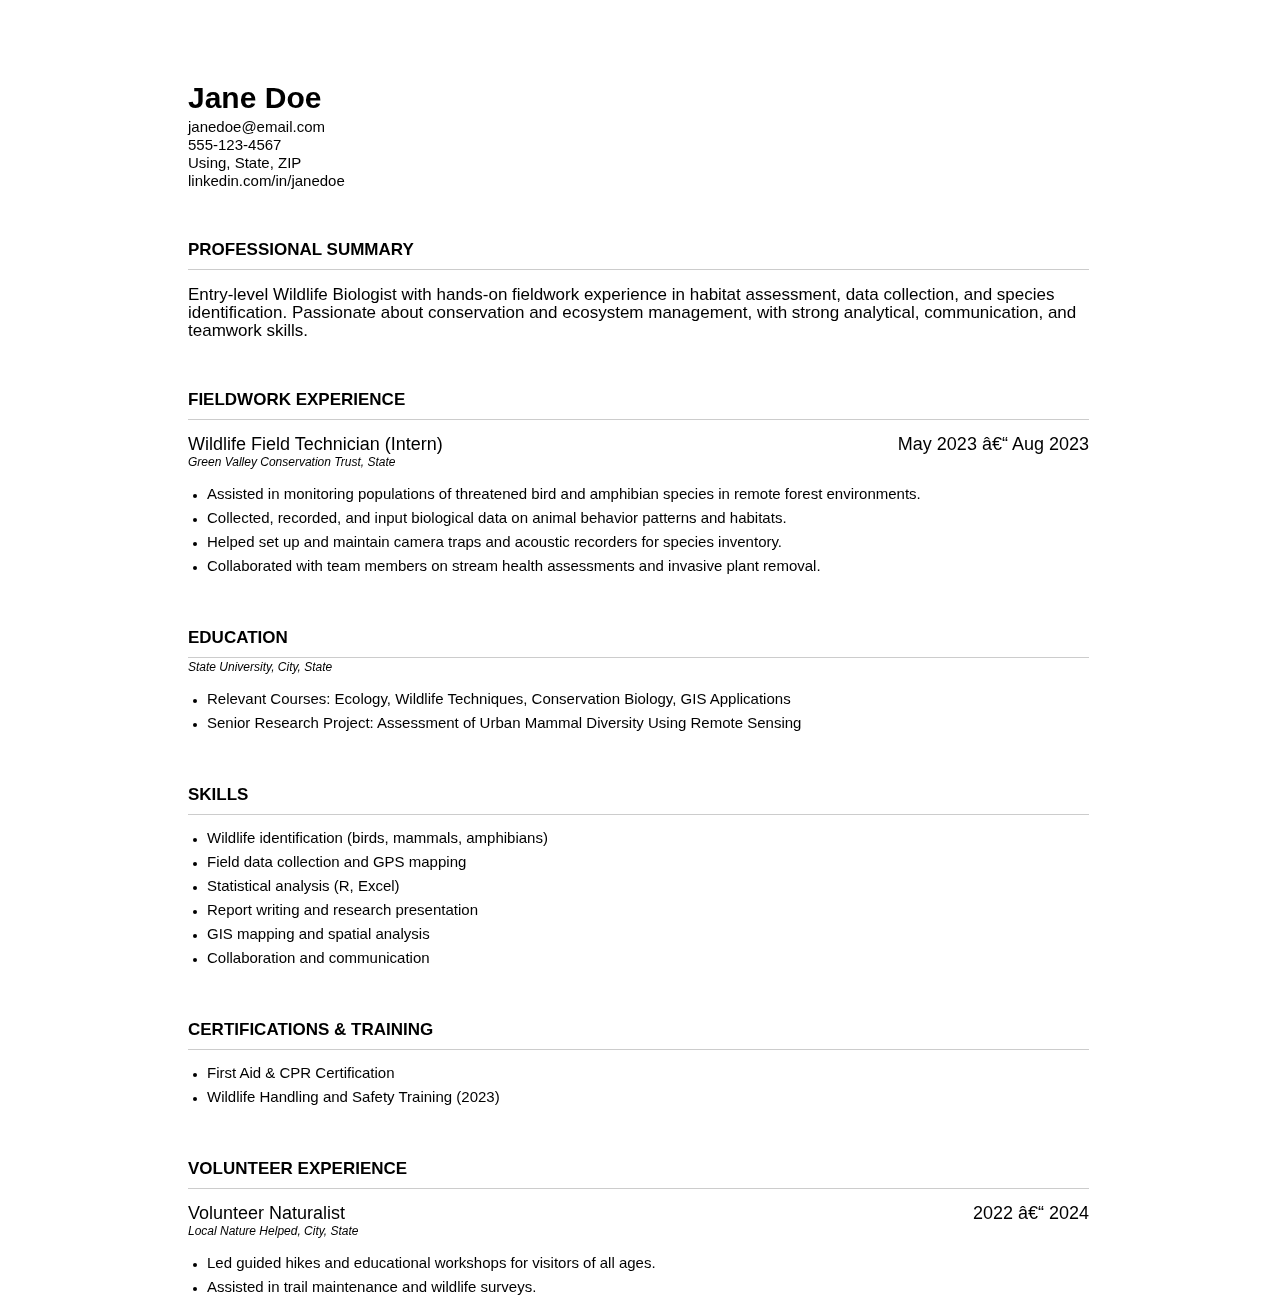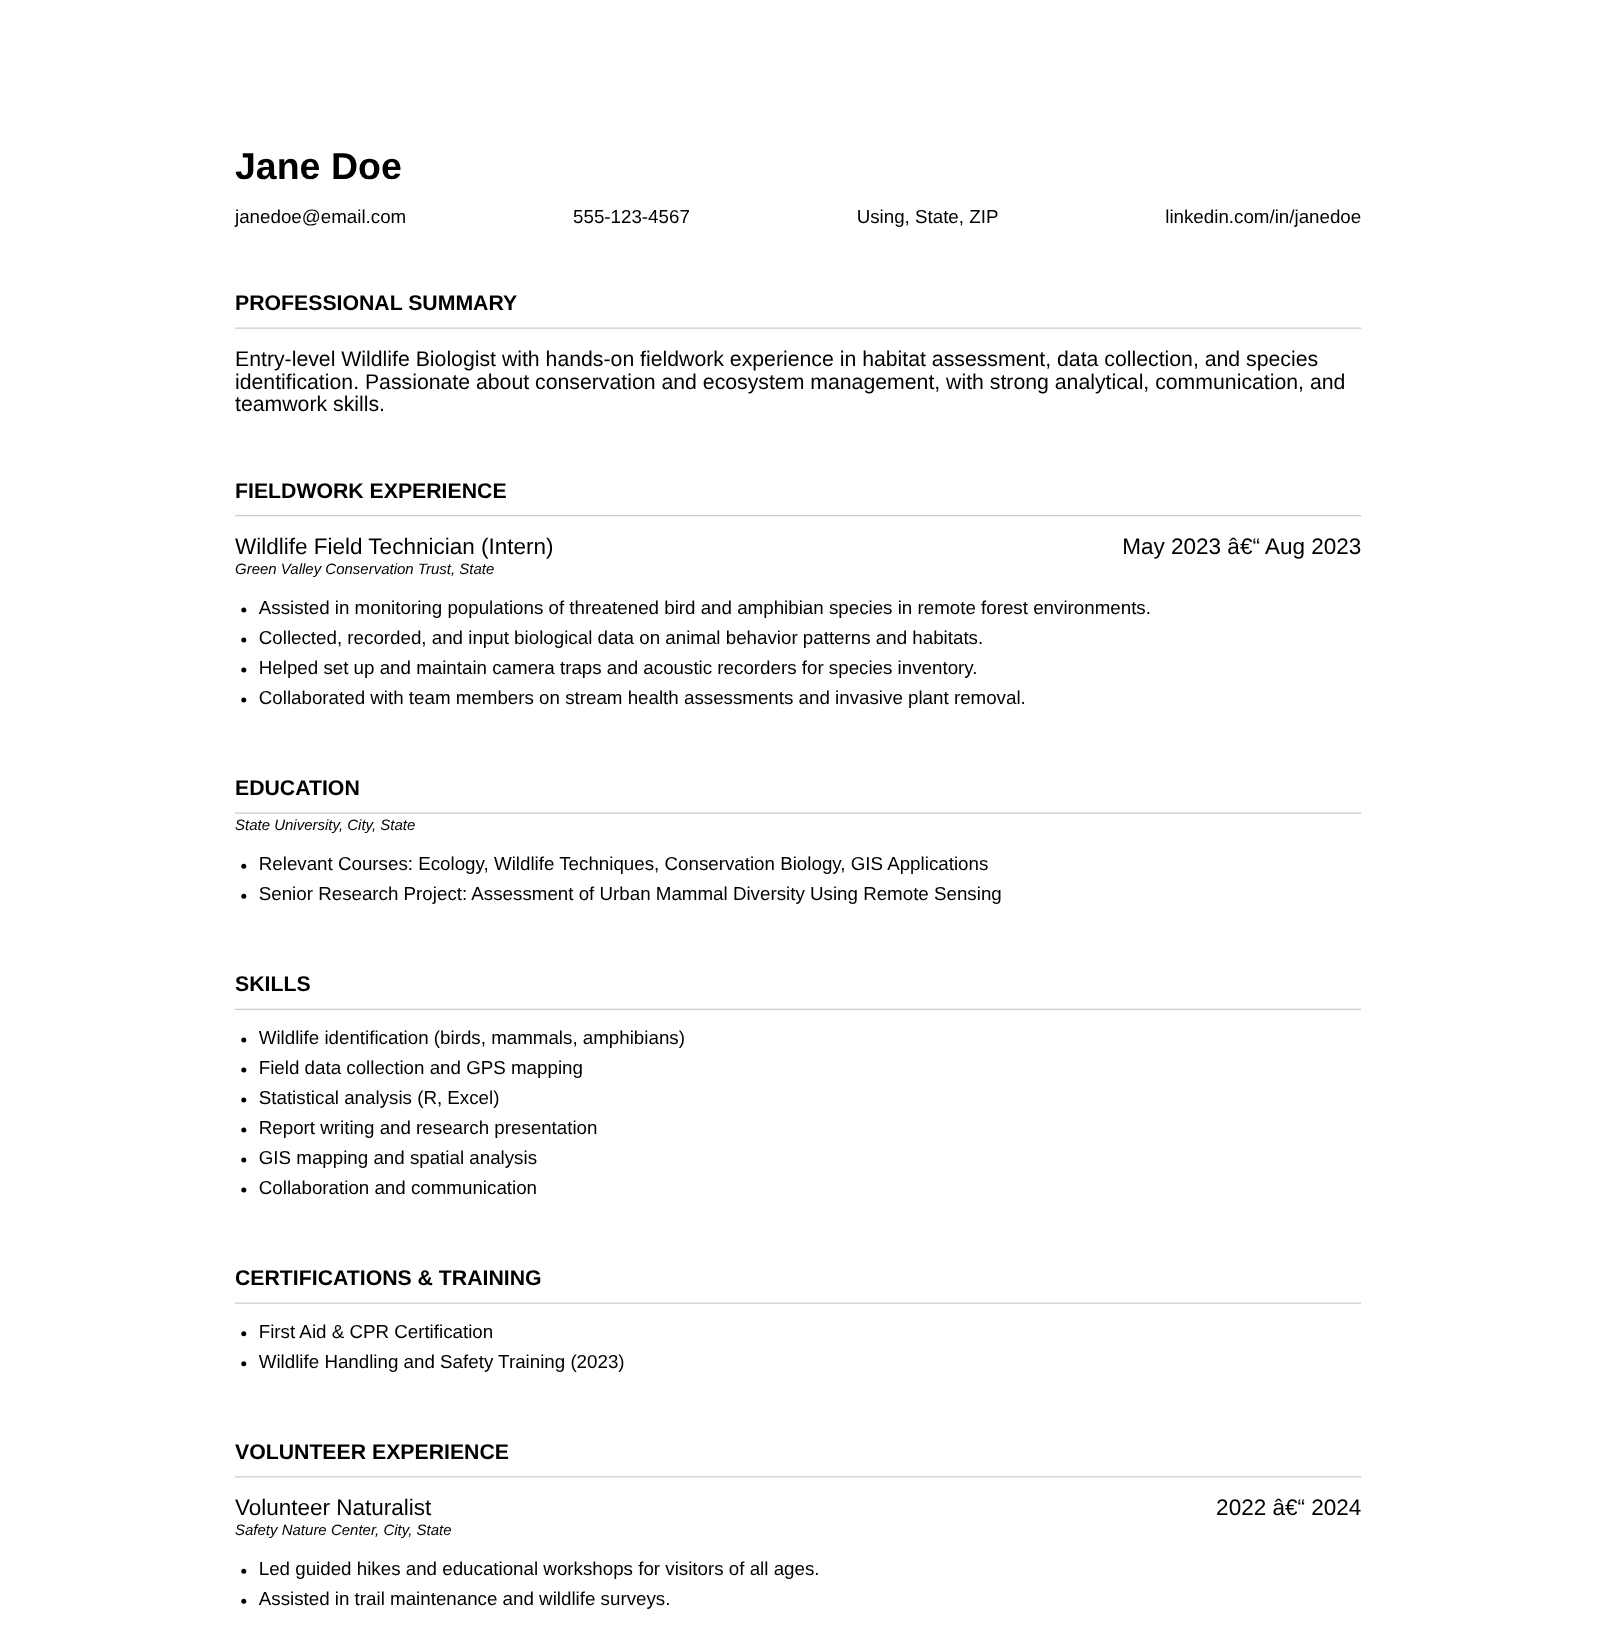--- a/index.html
+++ b/index.html
@@ -11,34 +11,34 @@
   }
   body {
     width: 1278px;
     height: 1300px;
     overflow: hidden;
   }
   .page {
     box-sizing: border-box;
     width: 901px;
     margin-left: 188px;
-    padding-top: 118px;
+    padding-top: 82px;
   }
   .name {
     font-size: 30px;
     font-weight: bold;
     line-height: 1.05;
     margin: 0;
   }
   .contact-row {
     display: flex;
-    justify-content: space-between;
-    margin-top: 15px;
+    margin-top: 4px;
     font-size: 15px;
     line-height: 18px;
+    flex-direction: column;
   }
   .section {
     margin-top: 50px;
   }
   .section-heading {
     font-size: 17px;
     font-weight: bold;
     margin: 0;
     padding-bottom: 9px;
     border-bottom: 1px solid #cccccc;
@@ -134,20 +134,20 @@
       <li>Wildlife Handling and Safety Training (2023)</li>
     </ul>
   </div>
 
   <div class="section">
     <h2 class="section-heading">VOLUNTEER EXPERIENCE</h2>
     <div class="entry-header">
       <span>Volunteer Naturalist</span>
       <span>2022 â€“ 2024</span>
     </div>
-    <div class="entry-org">Safety Nature Center, City, State</div>
+    <div class="entry-org">Local Nature Helped, City, State</div>
     <ul class="bullets">
       <li>Led guided hikes and educational workshops for visitors of all ages.</li>
       <li>Assisted in trail maintenance and wildlife surveys.</li>
     </ul>
   </div>
 
 </div>
 
 </body></html>

